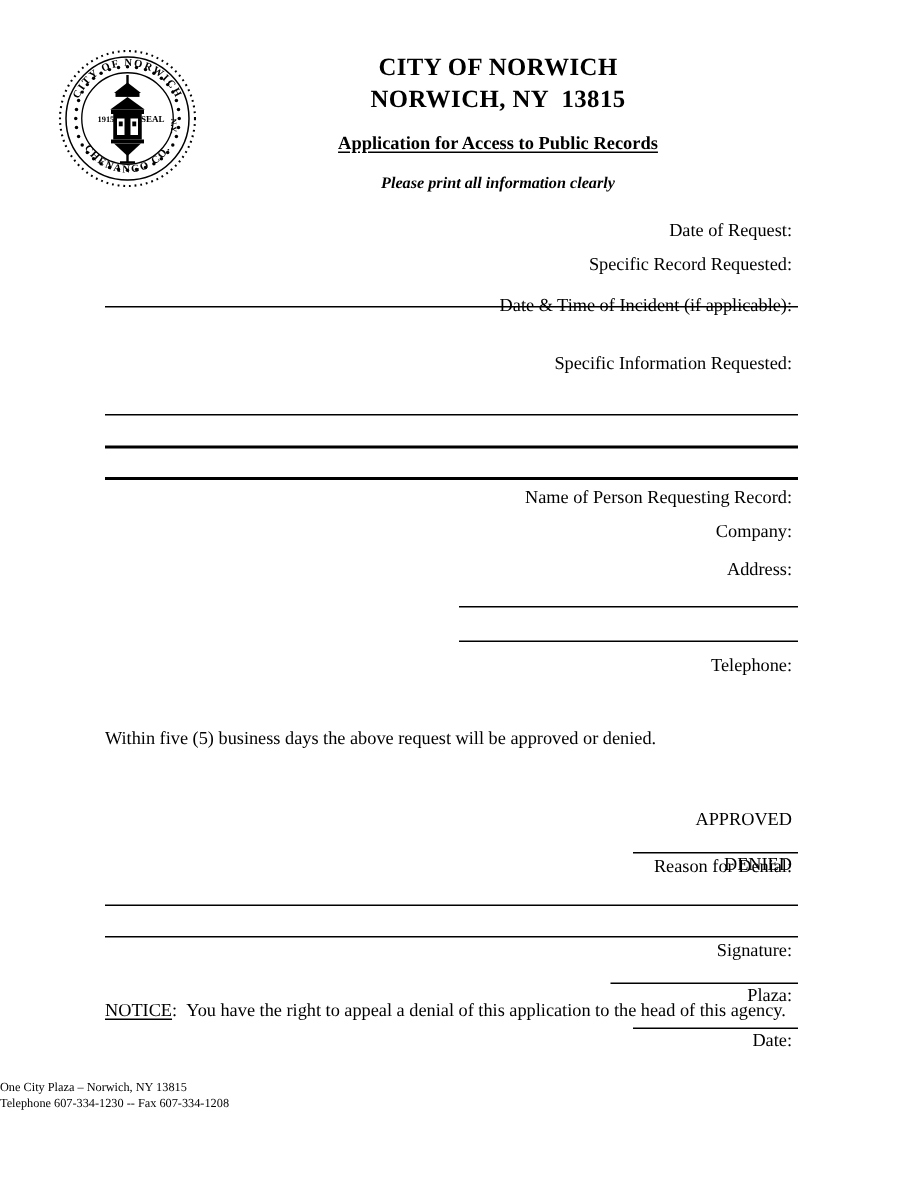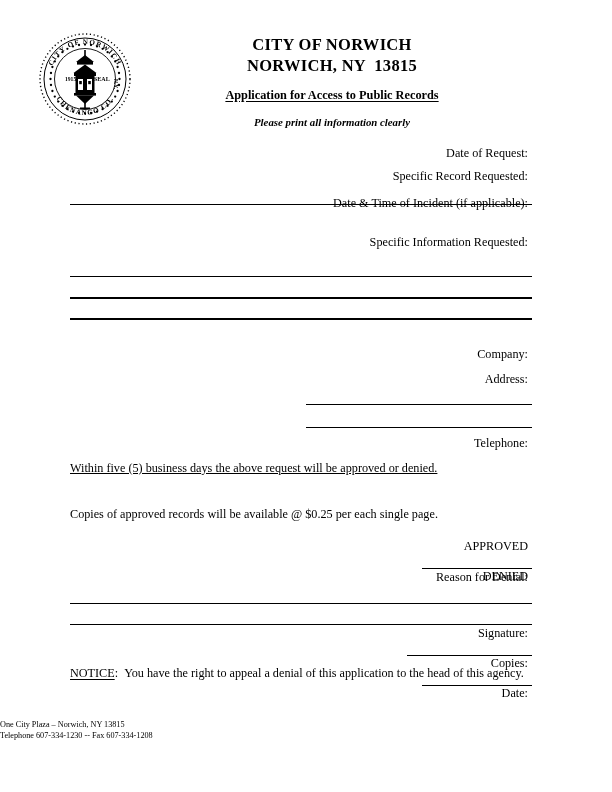--- a/index.html
+++ b/index.html
@@ -257,62 +257,62 @@
 
     <div class="row" style="top:235px;">
       <span class="lbl">Specific Information Requested:</span>
       <span class="rule"></span>
     </div>
     <div class="blankline" style="top:276px;"></div>
     <div class="blankline bold" style="top:297px;"></div>
     <div class="blankline bold" style="top:318px;"></div>
 
     <div class="row" style="top:324px;">
+      <span class="lbl">Name of Person Requesting Record:</span>
       <span class="rule bold"></span>
     </div>
 
     <div class="row" style="top:347px;">
       <span class="lbl">Company:</span>
       <span class="rule"></span>
     </div>
 
     <div class="row" style="top:372px; left:250px; width:282px;">
       <span class="lbl">Address:</span>
       <span class="rule"></span>
     </div>
     <div class="blankline indent" style="top:404px;"></div>
     <div class="blankline indent" style="top:427px;"></div>
 
     <div class="row" style="top:436px;">
       <span class="lbl">Telephone:</span>
       <span class="rule"></span>
     </div>
 
-    <div class="para" style="top:457px;text-decoration:underline;">Within five (5) business days the above request will be approved or denied.</div>
-    <div class="para" style="top:503px;">Copies of approved records will be available @ $0.25 per each single page.</div>
+    <div class="para" style="top:481px;">Within five (5) business days the above request will be approved or denied.</div>
 
     <div class="row" style="top:539px;">
       <span class="lbl">APPROVED</span>
       <span class="rule fixed-short" style="width:110px;"></span>
       <span class="gap" style="width:62px;"></span>
       <span class="lbl">DENIED</span>
       <span class="rule"></span>
     </div>
 
     <div class="row" style="top:570px;">
       <span class="lbl">Reason for Denial:</span>
       <span class="rule"></span>
     </div>
     <div class="blankline" style="top:603px;"></div>
     <div class="blankline" style="top:624px;"></div>
 
     <div class="row" style="top:626px;">
       <span class="lbl">Signature:</span>
       <span class="rule fixed-short" style="width:125px;"></span>
-      <span class="lbl" style="padding-left:5px;">Copies:</span>
+      <span class="lbl" style="padding-left:5px;">Plaza:</span>
       <span class="rule fixed-short" style="width:110px;"></span>
       <span class="lbl" style="padding-left:5px;">Date:</span>
       <span class="rule"></span>
     </div>
 
     <div class="notice" style="top:664px;">
       <u>NOTICE</u><span>:</span>&nbsp;&nbsp;<span>You have the right to appeal a denial of this application to the head of this agency.</span>
     </div>
 
     <div class="footer" style="top:719px;">One City Plaza – Norwich, NY  13815</div>

